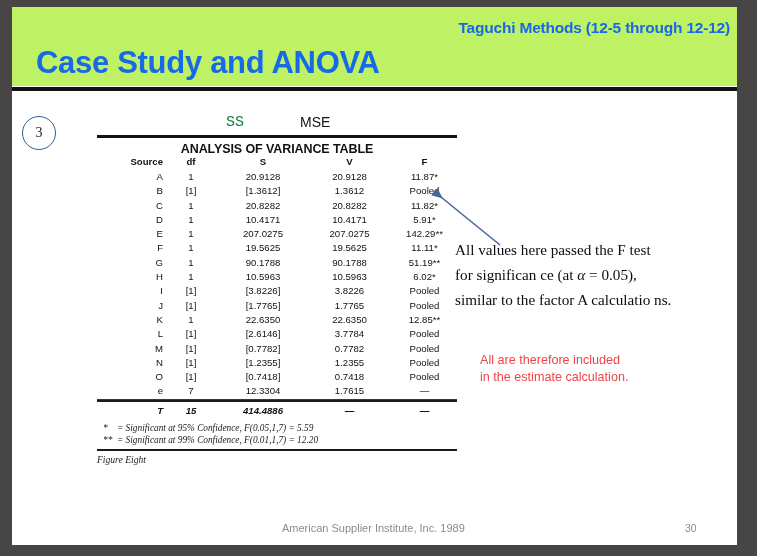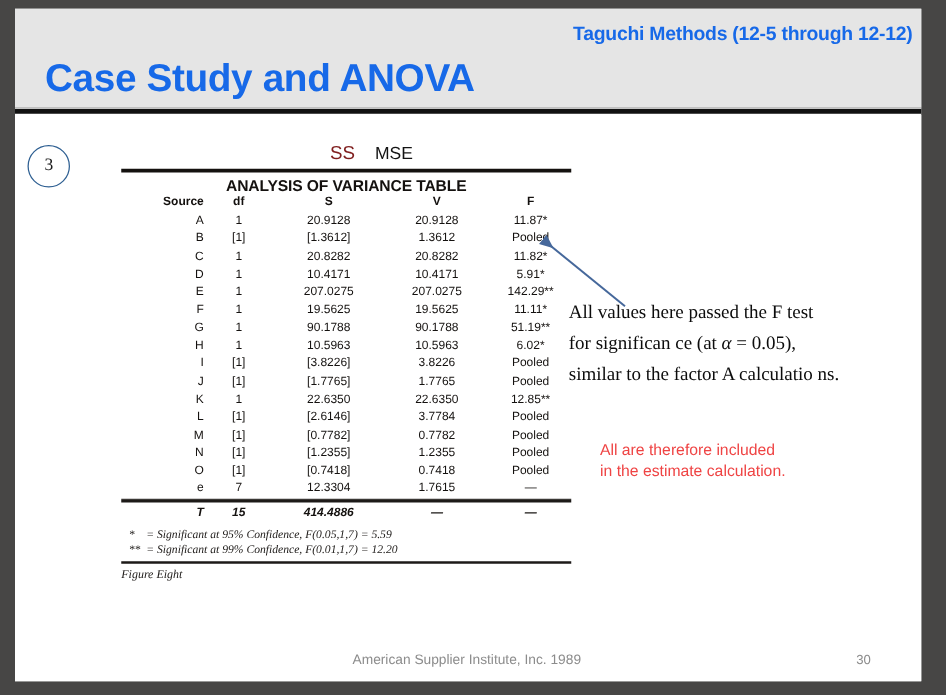--- a/index.html
+++ b/index.html
@@ -33,21 +33,21 @@
     background: #ffffff;
   }
 
   
   #header-block {
     position: absolute;
     left: 0;
     top: 0;
     width: 725px;
     height: 79px;
-    background: #e5e5e5;
+    background: #bef264;
   }
   #course-label {
     position: absolute;
     right: 7px;
     top: 12px;
     font-size: 15.5px;
     font-weight: bold;
     color: #1769e8;
     letter-spacing: -0.2px;
     white-space: nowrap;
@@ -99,23 +99,22 @@
     font-size: 14px;
     color: #1b1b1b;
   }
 
   
   #ss-label {
     position: absolute;
     left: 214px;
     top: 22px;
     font-size: 15px;
-    color: #7f1d1d;
-    font-family: Liberation Sans, sans-serif;
-    margin-left: 38px;
+    color: #15803d;
+    font-family: Liberation Mono, monospace;
   }
   #mse-label {
     position: absolute;
     left: 288px;
     top: 22px;
     font-size: 14px;
     color: #131313;
     font-family: "Liberation Sans", sans-serif;
   }
 

